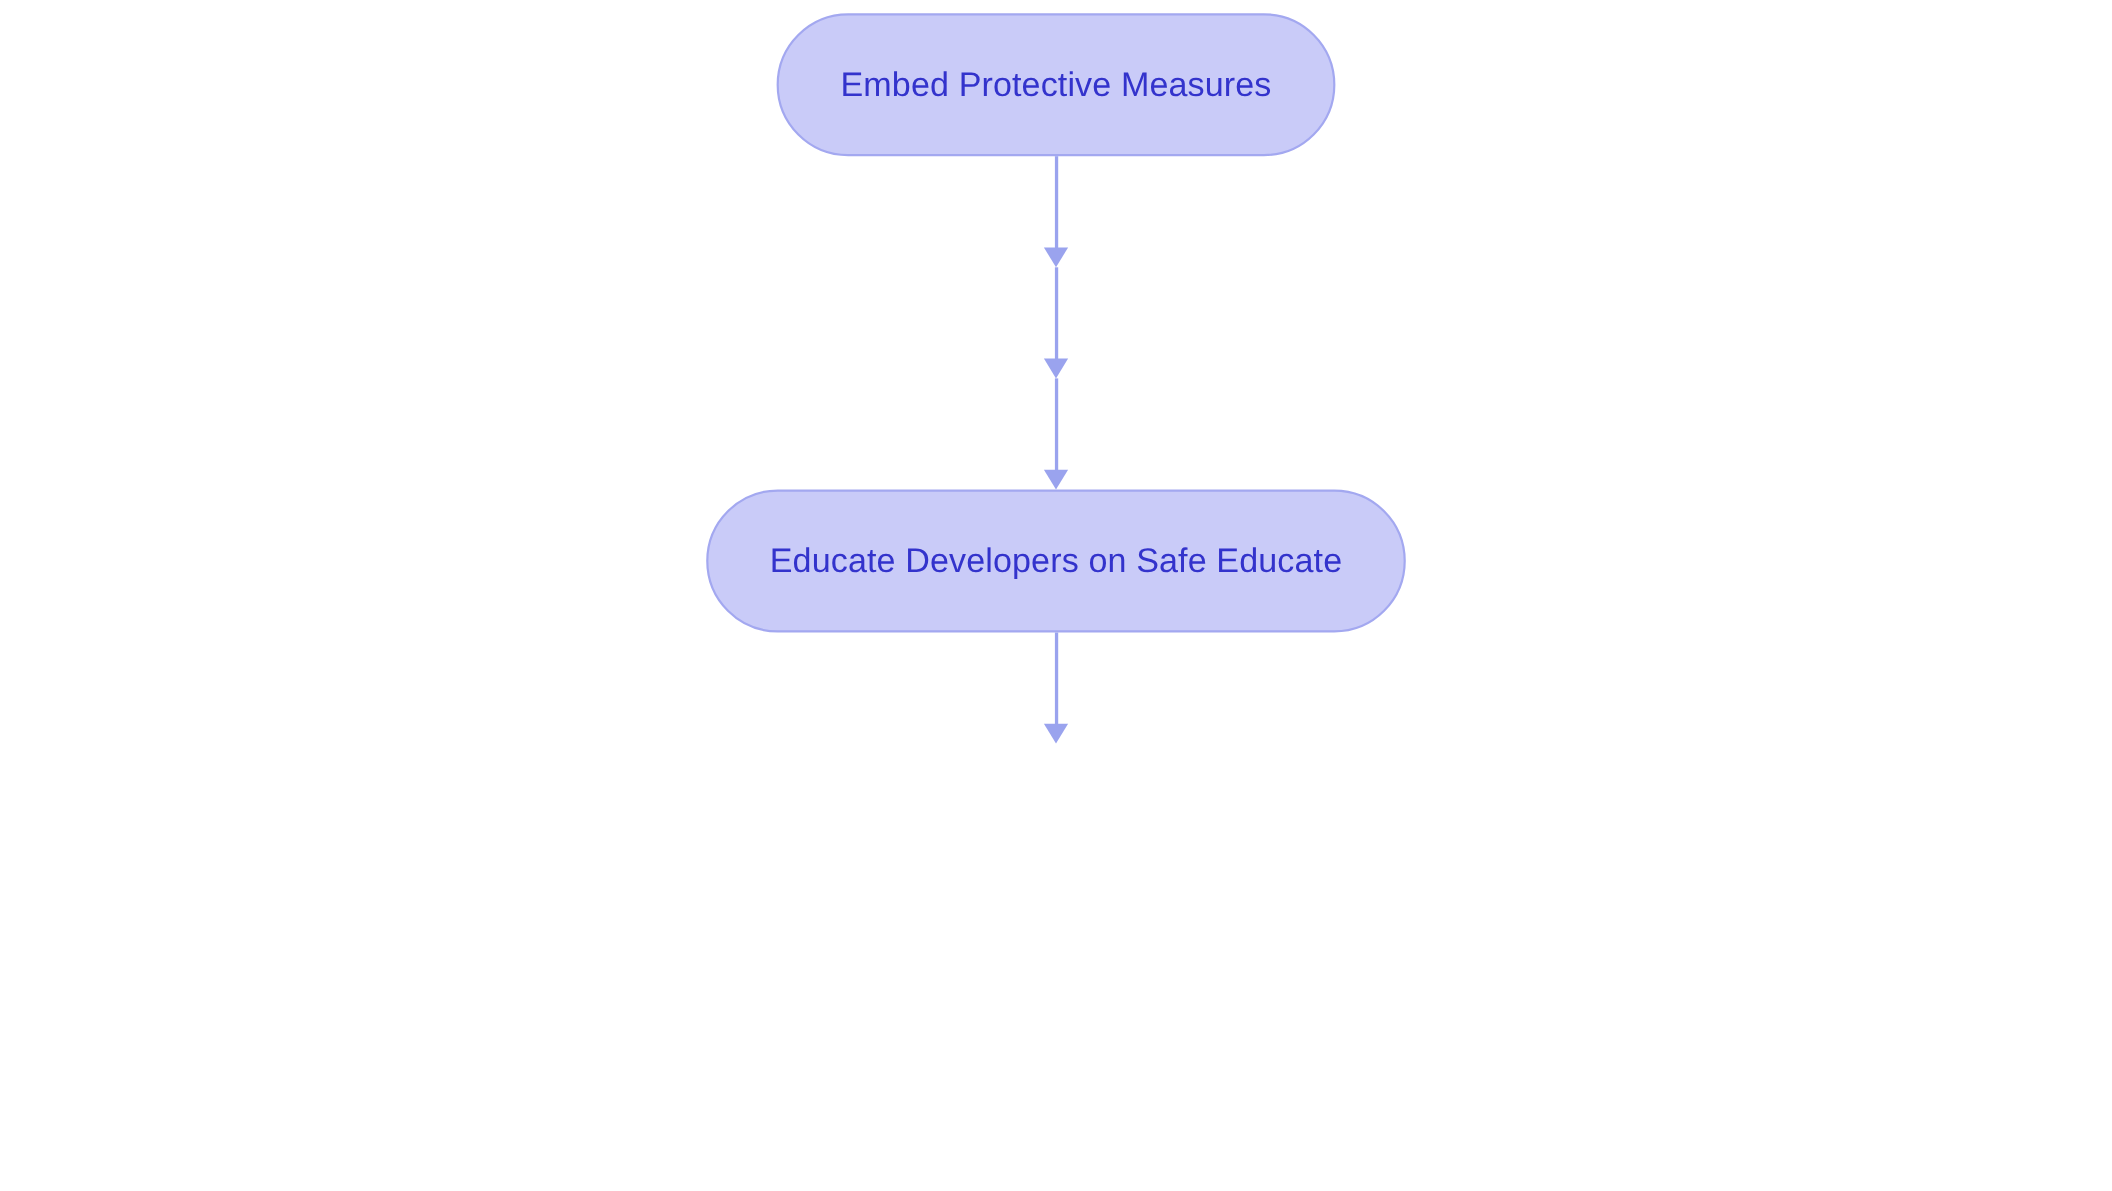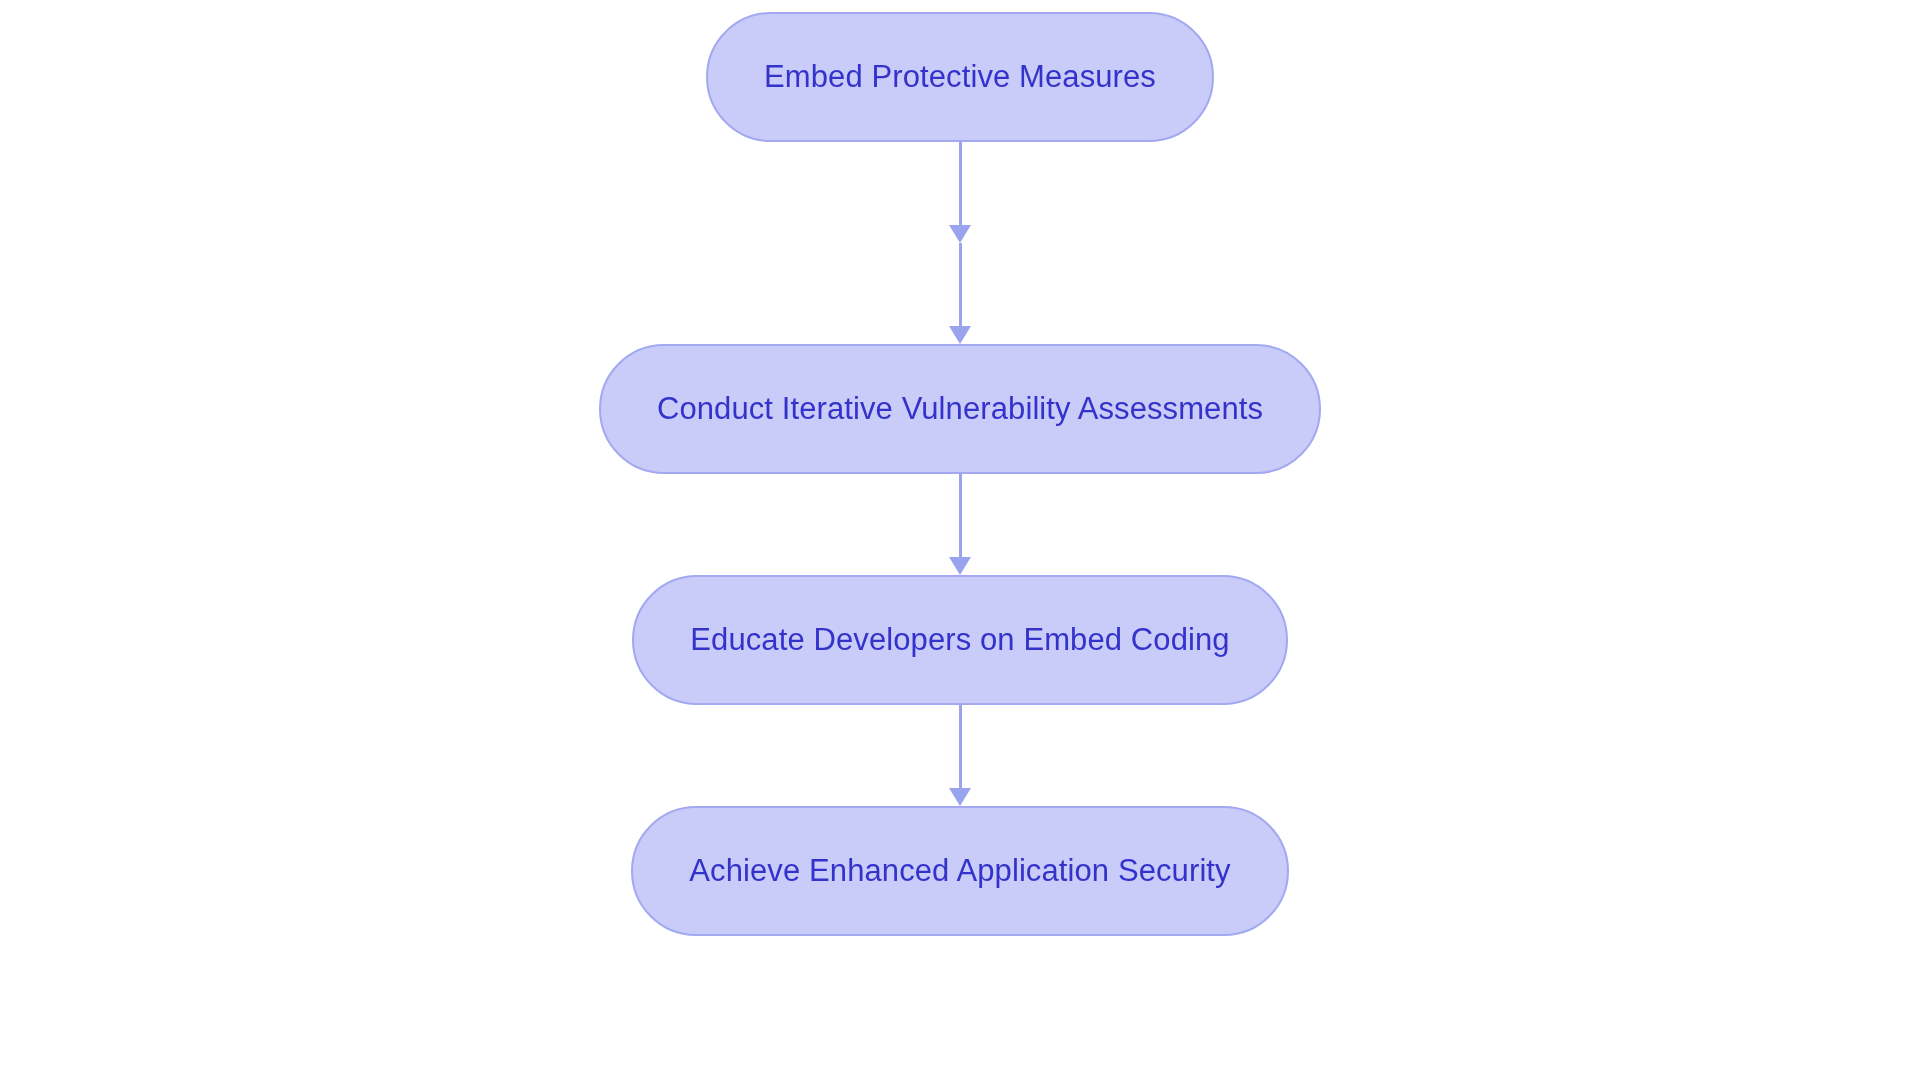--- a/index.html
+++ b/index.html
@@ -103,36 +103,30 @@
       <div class="line"></div>
       <div class="head"></div>
     </div>
 
 
     <div class="connector gap-1">
       <div class="line"></div>
       <div class="head"></div>
     </div>
 
-    <div class="node">
-      <span>Conduct Iterative Vulnerability Assessments</span>
-    </div>
 
     <div class="connector gap-2">
       <div class="line"></div>
       <div class="head"></div>
     </div>
 
     <div class="node">
-      <span>Educate Developers on Embed Coding</span>
+      <span>Educate Developers on Safe Educate</span>
     </div>
 
     <div class="connector gap-3">
       <div class="line"></div>
       <div class="head"></div>
     </div>
 
-    <div class="node">
-      <span>Achieve Enhanced Application Security</span>
-    </div>
 
   </div>
 </div>
 
 </body></html>

